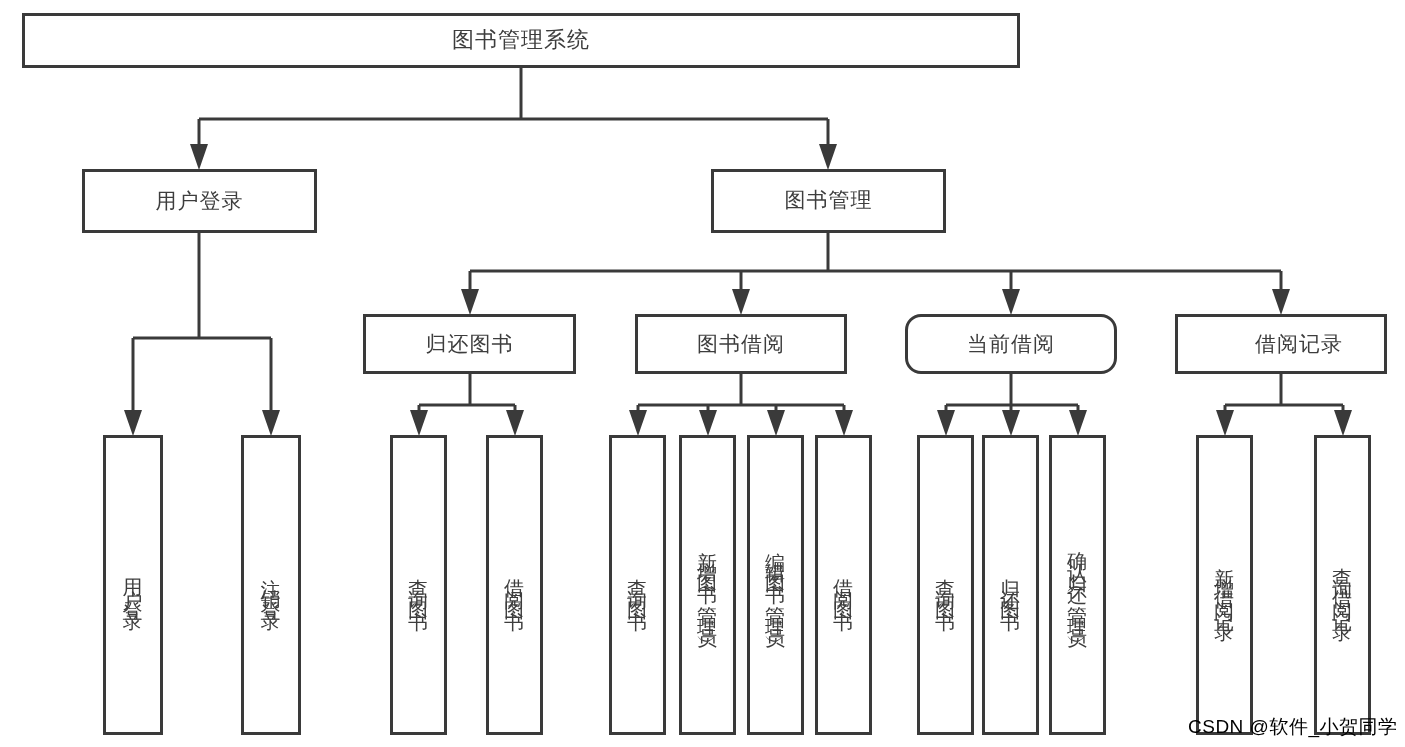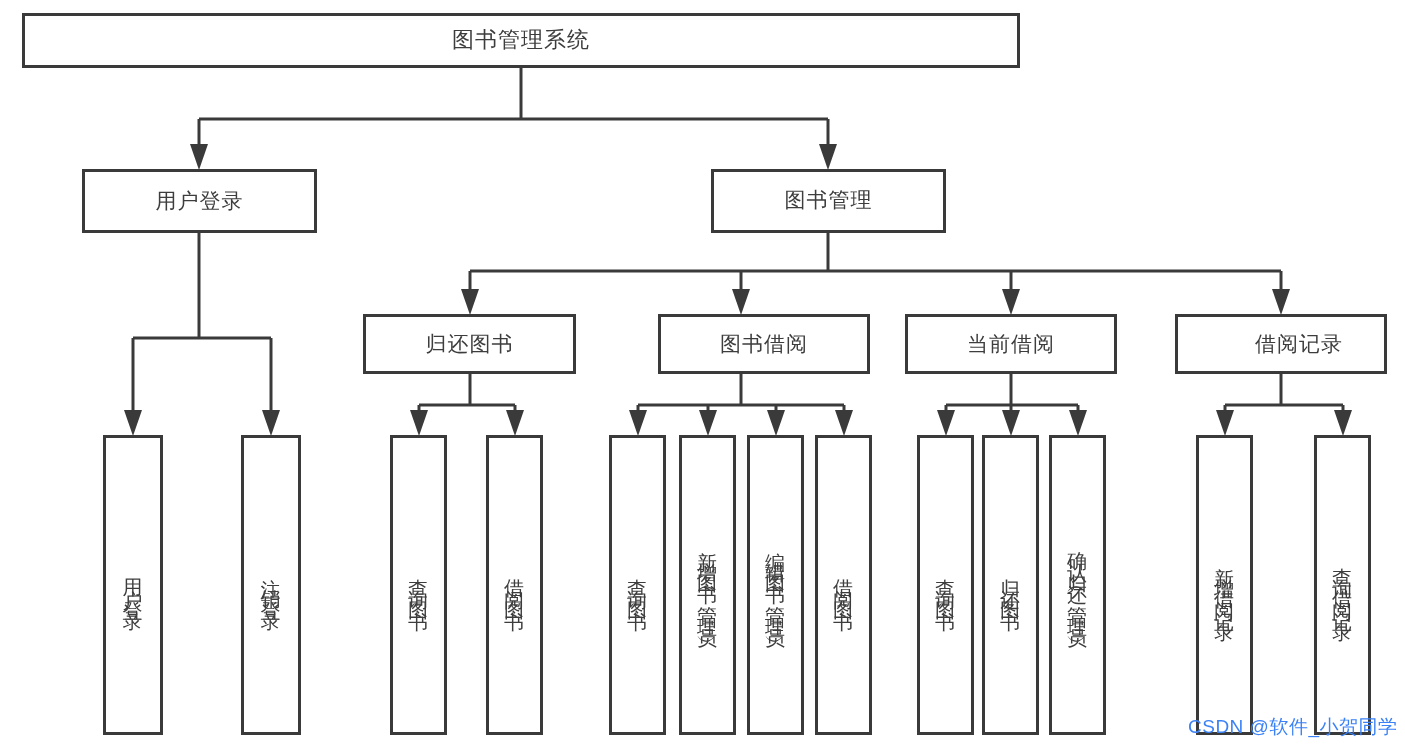--- a/index.html
+++ b/index.html
@@ -44,21 +44,21 @@
     letter-spacing: 11px;
     font-size: 20px;
     white-space: normal;
     line-height: 1;
   }
   .watermark {
     position: absolute;
     left: 1188px;
     top: 714px;
     font-size: 19px;
-    color: #3b82f6;
+    color: #000000;
     letter-spacing: 0.5px;
     white-space: nowrap;
   }
 </style>
 </head>
 <body>
 
 <div class="canvas">
 
   <svg class="connectors" viewBox="0 0 1405 747" xmlns="http://www.w3.org/2000/svg">
@@ -133,22 +133,22 @@
       <polygon points="1334,410 1352,410 1343,436"></polygon>
     </g>
   </svg>
 
   <div class="node root" style="left:22px; top:13px; width:998px; height:55px;">图书管理系统</div>
 
   <div class="node" style="left:82px; top:169px; width:235px; height:64px;">用户登录</div>
   <div class="node" style="left:711px; top:169px; width:235px; height:64px;font-family:Liberation Serif, serif;">图书管理</div>
 
   <div class="node" style="left:363px; top:314px; width:213px; height:60px;">归还图书</div>
-  <div class="node" style="left:635px; top:314px; width:212px; height:60px;margin-left:23px;">图书借阅</div>
-  <div class="node" style="left:905px; top:314px; width:212px; height:60px;">当前借阅</div>
+  <div class="node" style="left:635px; top:314px; width:212px; height:60px;">图书借阅</div>
+  <div class="node" style="left:905px; top:314px; width:212px; height:60px;border-radius:16px;">当前借阅</div>
   <div class="node" style="left:1175px; top:314px; width:212px; height:60px;padding-left:36px;">借阅记录</div>
 
   <div class="node leaf" style="left:103px; top:435px; width:60px; height:300px;">用户登录</div>
   <div class="node leaf" style="left:241px; top:435px; width:60px; height:300px;">注销登录</div>
 
   <div class="node leaf" style="left:390px; top:435px; width:57px; height:300px;">查询图书</div>
   <div class="node leaf" style="left:486px; top:435px; width:57px; height:300px;">借阅图书</div>
 
   <div class="node leaf" style="left:609px; top:435px; width:57px; height:300px;">查询图书</div>
   <div class="node leaf" style="left:679px; top:435px; width:57px; height:300px;">新增图书（管理员）</div>

